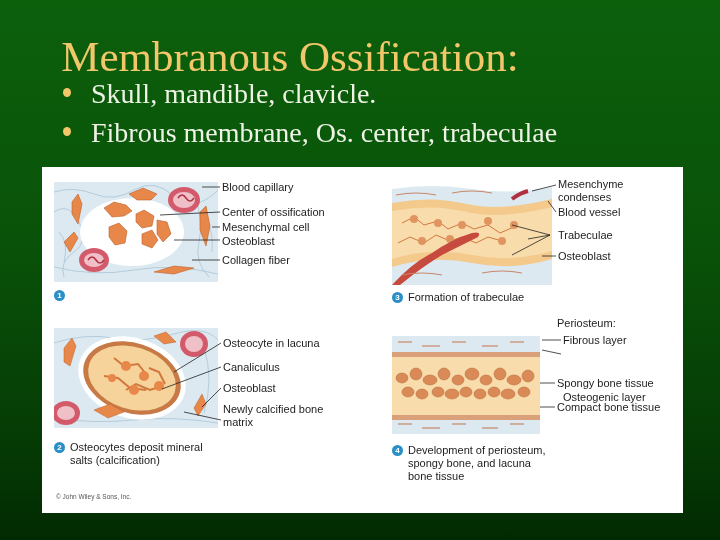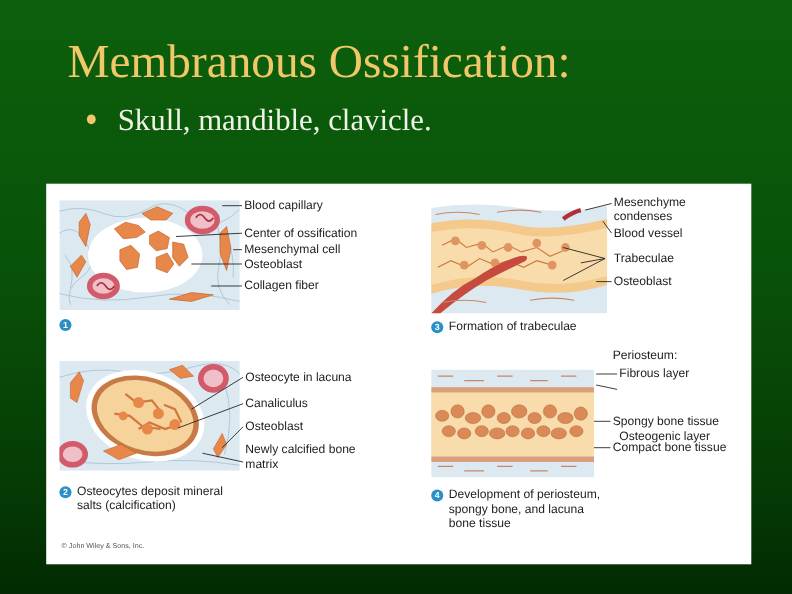--- a/index.html
+++ b/index.html
@@ -6,21 +6,21 @@
   body {
     width: 720px; height: 540px; overflow: hidden; position: relative;
     background: linear-gradient(180deg, #0c600c 0%, #095209 45%, #053c05 80%, #022a02 100%);
     font-family: "Liberation Serif", serif;
   }
   .title {
     position: absolute; left: 0; top: 32px; width: 580px; text-align: center;
     color: #f2c76a; font-size: 43px; line-height: 50px; margin: 0; font-weight: normal;
     font-family: "Liberation Serif", serif;
   }
-  .bullets { position: absolute; left: 60px; top: 78px; margin: 16px; padding: 0; list-style: none; }
+  .bullets { position: absolute; left: 60px; top: 78px; margin: 0; padding: 0; list-style: none; }
   .bullets li {
     color: #eef3e6; font-size: 28px; line-height: 32px; margin-bottom: 7px;
     display: flex; align-items: center; font-family: "Liberation Serif", serif;
   }
   .bullets .dot {
     width: 8px; height: 9px; border-radius: 50%; background: #f2c76a;
     display: inline-block; margin-right: 20px; margin-left: 3px; position: relative; top: -2px;
   }
   .panel {
     position: absolute; left: 42px; top: 167px; width: 641px; height: 346px;
@@ -50,20 +50,24 @@
 </style>
 </head>
 <body>
 
 <h1 class="title">Membranous Ossification:</h1>
 
 <ul class="bullets">
   <li>
     <span class="dot"></span>
     <span>Skull, mandible, clavicle.</span>
+  </li>
+  <li>
+    <span class="dot"></span>
+    <span>Fibrous membrane, Os. center, trabeculae</span>
   </li>
 </ul>
 
 <div class="panel">
 
   <div class="fig" style="left:12px; top:15px;">
     <svg width="164" height="100" viewBox="0 0 164 100">
       <rect width="164" height="100" fill="#dce9f1"></rect>
       <g stroke="#a9c4d6" stroke-width="0.8" fill="none">
         <path d="M0 10 Q20 4 40 12 T80 8 T120 14 T164 8"></path>

